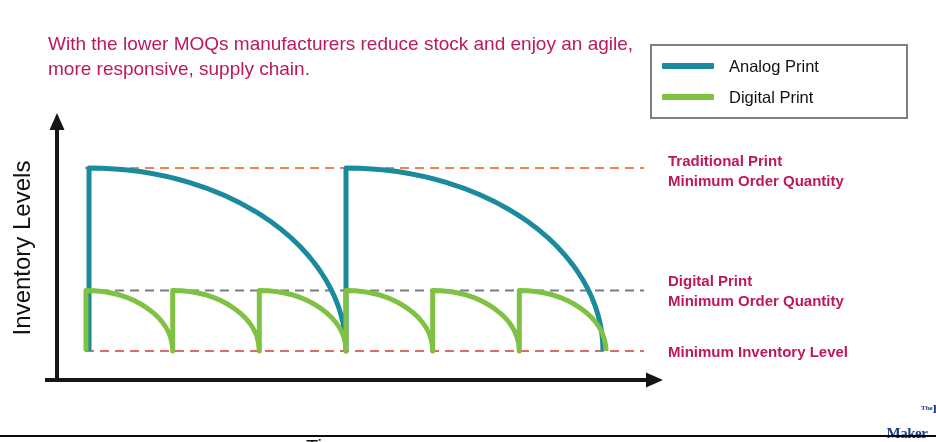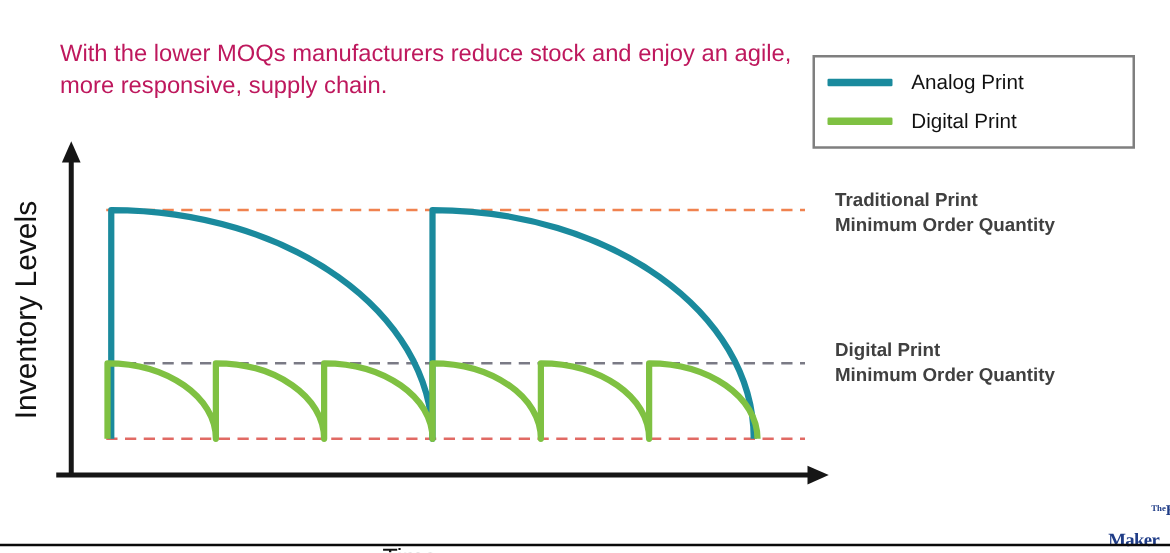--- a/index.html
+++ b/index.html
@@ -25,21 +25,21 @@
   .arrow{fill:#161616;}
   .y-label{
     position:absolute;left:22px;top:248px;transform:translate(-50%,-50%) rotate(-90deg);
     white-space:nowrap;font-size:24px;color:#111;
   }
   .x-label{
     position:absolute;left:306px;top:394px;font-size:20px;color:#111;margin-top:42px;
   }
   .ref-label{
     position:absolute;left:668px;width:260px;
-    font-size:15px;font-weight:bold;color:#404040;line-height:20px;
+    font-size:15px;font-weight:bold;color:#be185d;line-height:20px;
   }
   .ref-label.traditional{top:151px;}
   .ref-label.digital{top:271px;}
   .ref-label.minlevel{top:342px;}
   .logo{
     position:absolute;left:879px;top:401px;width:56px;
     font-family:"Liberation Serif", serif;font-weight:bold;color:#1f3c87;
     text-align:center;line-height:1;
   }
   .logo-line1{line-height:13px;}
@@ -89,20 +89,23 @@
   <div class="x-label">Time</div>
 
   <div class="ref-label traditional">
     <div>Traditional Print</div>
     <div>Minimum Order Quantity</div>
   </div>
   <div class="ref-label digital">
     <div>Digital Print</div>
     <div>Minimum Order Quantity</div>
   </div>
+  <div class="ref-label minlevel">
+    <div>Minimum Inventory Level</div>
+  </div>
 
   <div class="logo">
     <div class="logo-line1"><span class="logo-the">The</span><span class="logo-box">Box</span><span class="logo-star">✦</span></div>
     <div class="logo-maker">Maker</div>
   </div>
 
   <div class="bottom-rule"></div>
 </div>
 
 </body></html>

